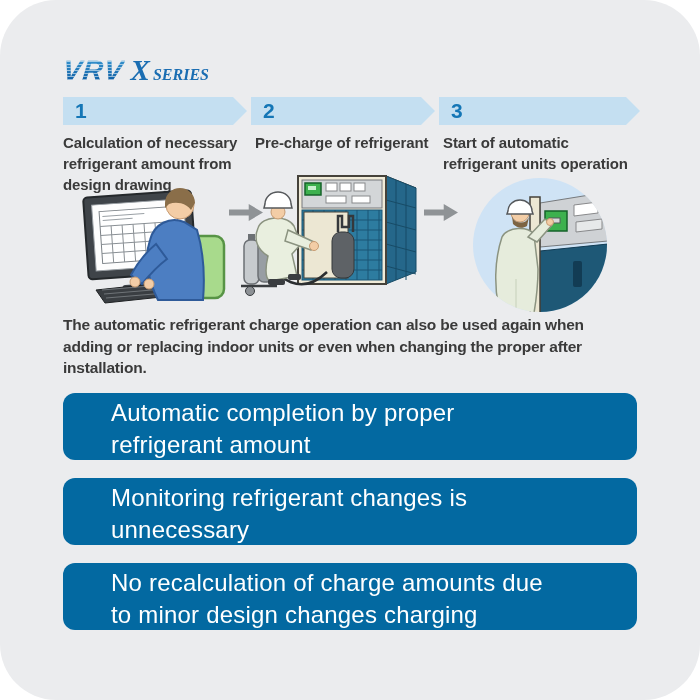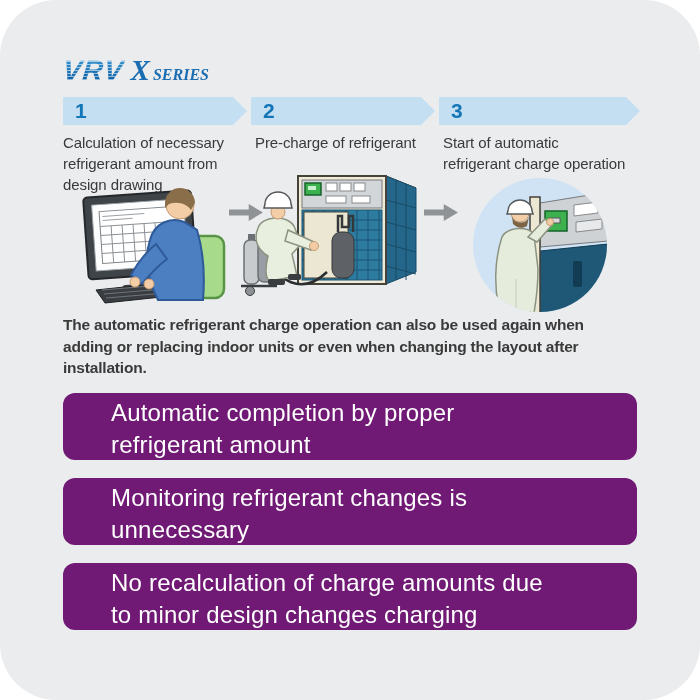--- a/index.html
+++ b/index.html
@@ -15,36 +15,36 @@
       -webkit-background-clip:text;background-clip:text;color:transparent;}
   }
   .logo .lx{font-family:"Liberation Serif",serif;font-style:italic;font-weight:700;font-size:29px;color:#1a6db2;margin-left:7px;}
   .logo .lseries{font-family:"Liberation Serif",serif;font-style:italic;font-weight:700;font-size:16px;color:#1a6db2;margin-left:3px;}
 
   
   .stepsbar{position:absolute;left:63px;top:97px;width:577px;height:28px;}
   .step-num{position:absolute;top:2px;font-weight:700;font-size:21px;color:#1476b6;}
   .num1{left:12px;} .num2{left:200px;} .num3{left:388px;}
 
-  .step-label{position:absolute;top:132px;font-weight:400;font-size:15px;line-height:21px;color:#3a3a3a;white-space:pre-line;letter-spacing:-0.1px;}
+  .step-label{position:absolute;top:132px;font-weight:700;font-size:15px;line-height:21px;color:#3a3a3a;white-space:pre-line;letter-spacing:-0.1px;}
   .lab1{left:63px;width:190px;} .lab2{left:255px;width:190px;} .lab3{left:443px;width:200px;}
 
   
   .illu1{position:absolute;left:58px;top:178px;}
   .illu2{position:absolute;left:240px;top:148px;}
   .illu3{position:absolute;left:472px;top:177px;}
   .flow-arrow{position:absolute;width:34px;height:17px;background:#8f9396;
     clip-path:polygon(0 32%,58% 32%,58% 0,100% 50%,58% 100%,58% 68%,0 68%);}
   .arr1{left:229px;top:204px;} .arr2{left:424px;top:204px;}
 
   
   .descr{position:absolute;left:63px;top:314px;width:600px;font-weight:700;font-size:15.5px;line-height:21.5px;color:#3a3a3a;white-space:pre-line;letter-spacing:-0.2px;}
 
   
-  .banner{position:absolute;left:63px;width:574px;height:67px;background:#701a75;border-radius:12px;
+  .banner{position:absolute;left:63px;width:574px;height:67px;background:#0369a1;border-radius:12px;
     color:#ffffff;font-size:24px;line-height:32px;font-weight:400;box-sizing:border-box;
     padding:4px 18px 0 48px;white-space:pre-line;letter-spacing:0.2px;}
   .bn1{top:393px;} .bn2{top:478px;} .bn3{top:563px;}
 </style>
 </head>
 <body>
 
 <div class="page">
   <div class="card">
 
@@ -61,21 +61,21 @@
       <span class="step-num num1">1</span>
       <span class="step-num num2">2</span>
       <span class="step-num num3">3</span>
     </div>
 
     <div class="step-label lab1">Calculation of necessary
 refrigerant amount from
 design drawing</div>
     <div class="step-label lab2">Pre-charge of refrigerant</div>
     <div class="step-label lab3">Start of automatic
-refrigerant charge operation</div>
+refrigerant units operation</div>
 
     <svg class="illu1" width="172" height="132" viewBox="0 0 172 132">
       <g transform="rotate(-4 80 60)">
         <rect x="28" y="16" width="108" height="82" rx="4" fill="#3f4449" stroke="#24282b" stroke-width="2"></rect>
         <rect x="36" y="24" width="92" height="66" fill="#fdfdfd" stroke="#9aa0a5"></rect>
         <rect x="43" y="31" width="78" height="52" fill="#ffffff" stroke="#7c8287"></rect>
         <path d="M46,36 h42 M46,40 h30" stroke="#9aa0a5" fill="none"></path>
         <path d="M43,46 h78 M43,55 h78 M43,64 h78 M43,73 h78" stroke="#8a9095" fill="none"></path>
         <path d="M54,46 v37 M65,46 v37 M76,46 v37 M87,46 v37 M98,46 v37 M109,46 v37" stroke="#8a9095" fill="none"></path>
         <path d="M74,98 h16 l4,9 h-24 z" fill="#3f4449"></path>
@@ -165,21 +165,21 @@
           <path d="M56,60 L73,42 L80,48 L65,65 Z" fill="#e6ecdc" stroke="#8b9380" stroke-width="1.5"></path>
           <circle cx="78" cy="45" r="3.5" fill="#f3cda6" stroke="#c79b72"></circle>
           <circle cx="48" cy="36" r="9" fill="#f3cda6" stroke="#c79b72"></circle>
           <path d="M40,39 a9,9 0 0 0 17,1 l-2,9 c-5,3 -10,2 -14,-2 z" fill="#7d6443"></path>
           <path d="M36,34 a12,11 0 0 1 24,0 l1,3 h-26 z" fill="#ffffff" stroke="#55585b" stroke-width="1.5"></path>
         </g>
       </g>
     </svg>
 
     <div class="descr">The automatic refrigerant charge operation can also be used again when
-adding or replacing indoor units or even when changing the layout after
+adding or replacing indoor units or even when changing the proper after
 installation.</div>
 
     <div class="banner bn1">Automatic completion by proper
 refrigerant amount</div>
     <div class="banner bn2">Monitoring refrigerant changes is
 unnecessary</div>
     <div class="banner bn3">No recalculation of charge amounts due
 to minor design changes charging</div>
 
   </div>

